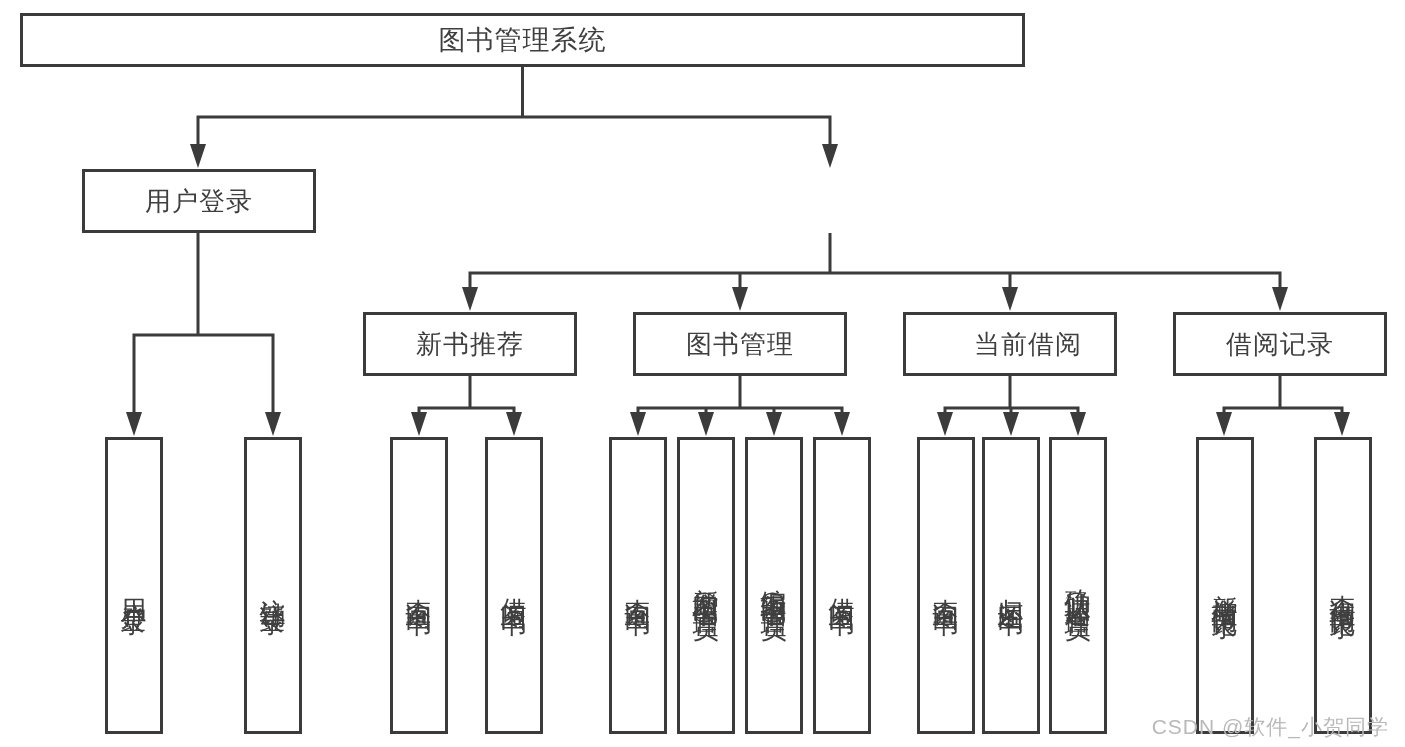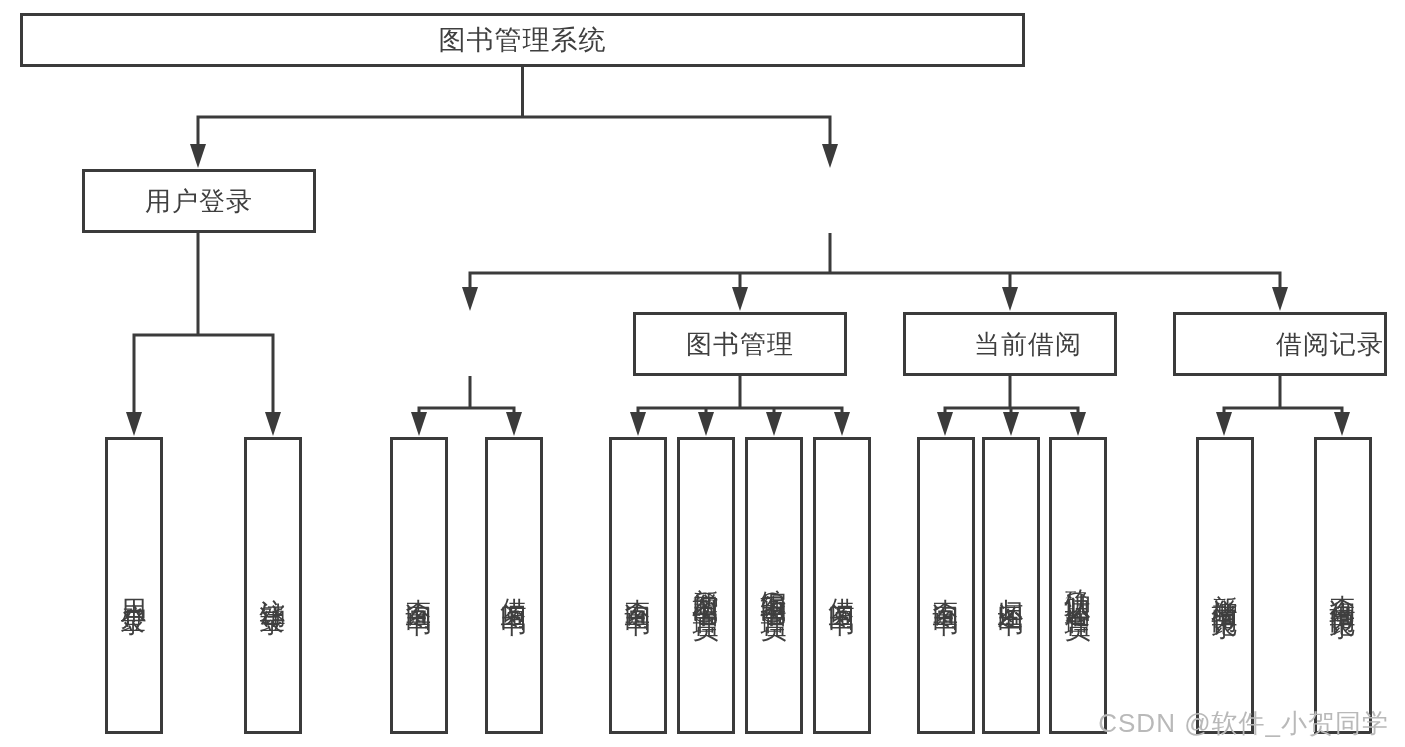--- a/index.html
+++ b/index.html
@@ -28,21 +28,21 @@
     text-orientation:mixed;
     font-size:26px;
     letter-spacing:4px;
     line-height:1;
     white-space:nowrap;
   }
   #watermark {
     position:absolute;
     right:16px;
     bottom:6px;
-    font-size:26px;
+    font-size:21px;
     color:#b9b9b9;
     letter-spacing:1px;
     white-space:nowrap;
   }
 </style>
 </head>
 <body>
 
 <div id="canvas">
 
@@ -80,27 +80,30 @@
   </svg>
 
   <div class="box" style="left:20px; top:13px; width:1005px; height:54px;">
     <span class="root-label">图书管理系统</span>
   </div>
 
   <div class="box" style="left:82px; top:169px; width:234px; height:64px;">
     <span class="h-label">用户登录</span>
   </div>
 
+  <div class="box" style="left:363px; top:312px; width:214px; height:64px;">
+    <span class="h-label">新书推荐</span>
+  </div>
   <div class="box" style="left:633px; top:312px; width:214px; height:64px;">
     <span class="h-label">图书管理</span>
   </div>
   <div class="box" style="left:903px; top:312px; width:214px; height:64px;padding-left:36px;">
     <span class="h-label">当前借阅</span>
   </div>
-  <div class="box" style="left:1173px; top:312px; width:214px; height:64px;justify-content:flex-end;">
+  <div class="box" style="left:1173px; top:312px; width:214px; height:64px;">
     <span class="h-label">借阅记录</span>
   </div>
 
   <div class="box" style="left:105px; top:437px; width:58px; height:297px;">
     <span class="v-label">用户登录</span>
   </div>
   <div class="box" style="left:244px; top:437px; width:58px; height:297px;">
     <span class="v-label">注销登录</span>
   </div>
 

